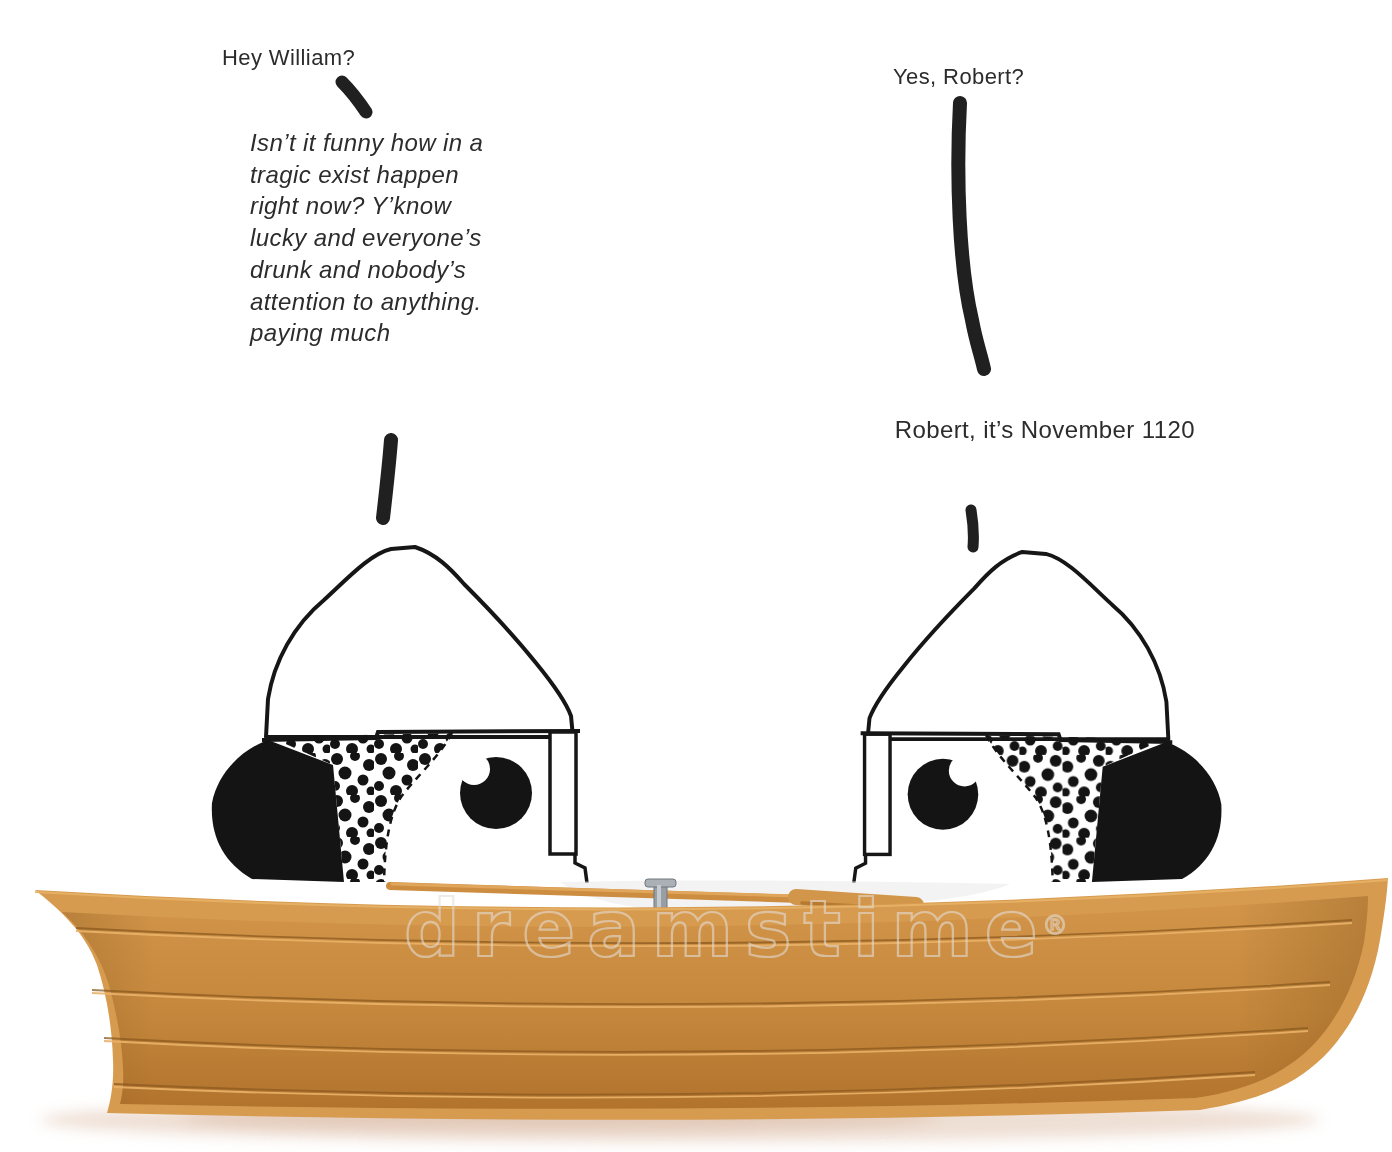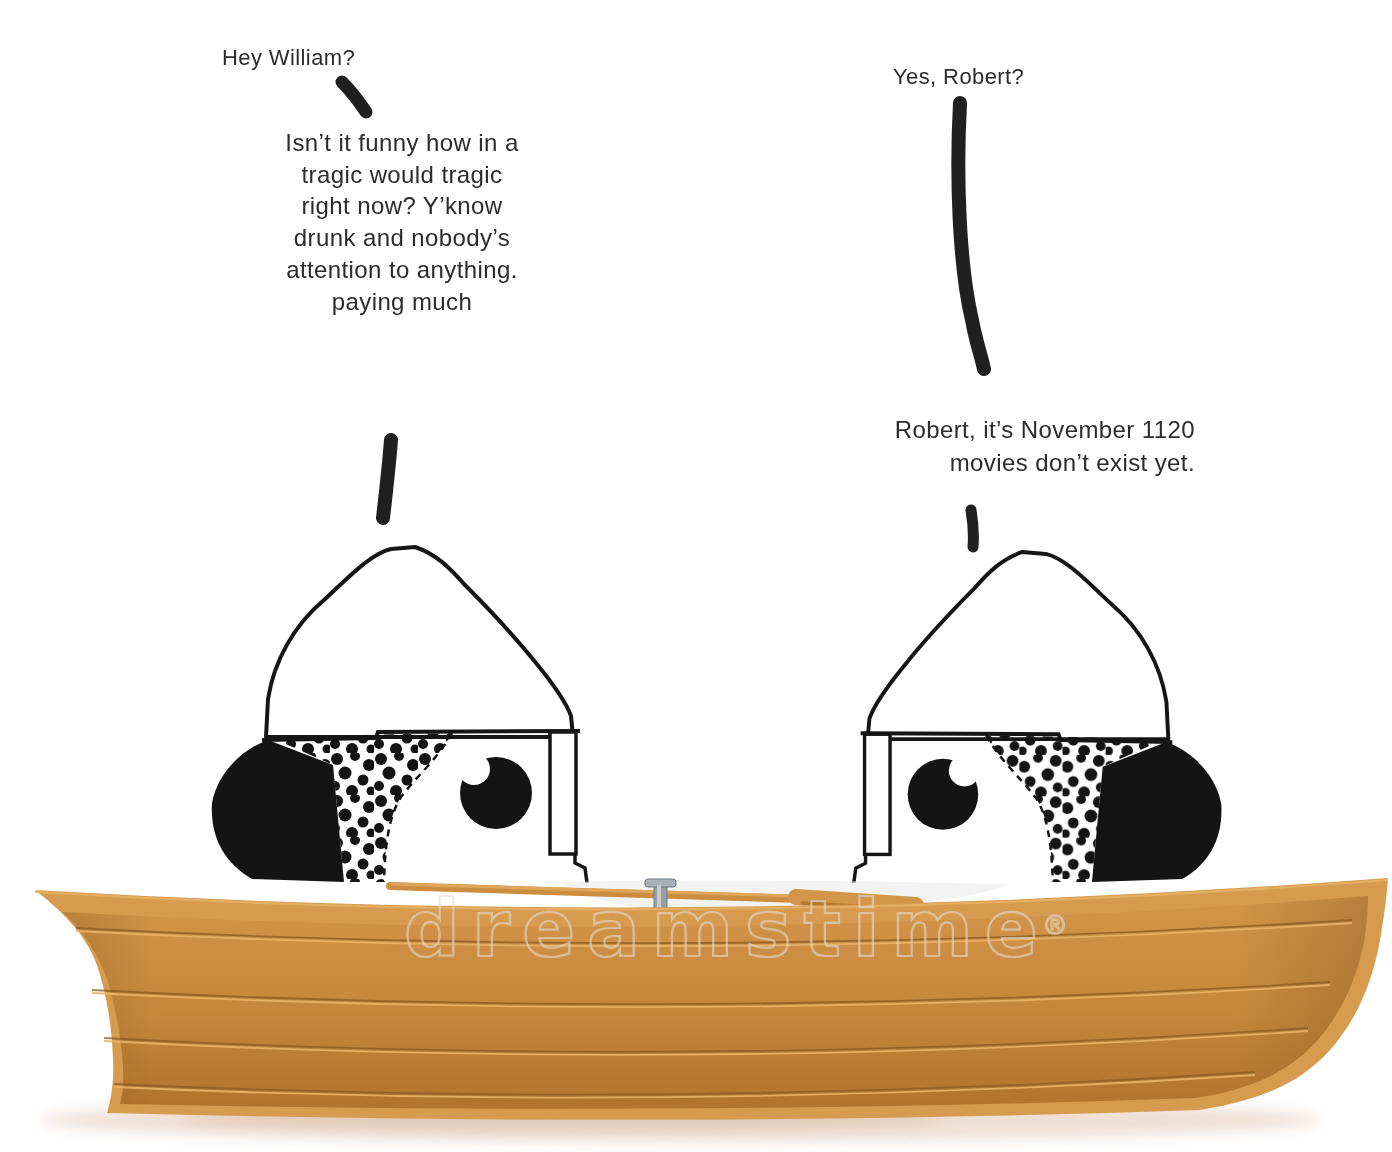--- a/index.html
+++ b/index.html
@@ -4,22 +4,22 @@
 <style>
   html,body{margin:0;padding:0;background:#ffffff;}
   .canvas{
     position:relative;width:1392px;height:1152px;background:#ffffff;overflow:hidden;
     font-family:"Liberation Sans",sans-serif;color:#2c2c2c;
   }
   .abs{position:absolute;}
   .txt{position:absolute;letter-spacing:.4px;white-space:nowrap;}
   .greet-left{left:222px;top:45px;font-size:22px;}
   .greet-right{left:893px;top:56px;font-size:22px;margin-top:8px;}
-  .para{position:absolute;left:250px;top:127px;width:304px;text-align:center;
-        font-size:24px;line-height:31.7px;letter-spacing:.4px;}
+  .para{position:absolute;left:250px;top:127px;width:304px;text-align:left;
+        font-size:24px;line-height:31.7px;letter-spacing:.4px;font-style:italic;}
   .reply{position:absolute;left:855px;top:414px;width:340px;text-align:right;
          font-size:24px;line-height:32.5px;letter-spacing:.4px;}
   svg.abs{display:block;}
   .defs-holder{position:absolute;width:0;height:0;overflow:hidden;}
 </style>
 </head>
 <body>
 
 <div class="canvas">
 
@@ -49,30 +49,30 @@
       </g>
     </defs>
   </svg>
 
   <div class="txt greet-left">Hey William?</div>
 
   <div class="txt greet-right">Yes, Robert?</div>
 
   <div class="para">
     <div>Isn’t it funny how in a</div>
-    <div>tragic would tragic</div>
+    <div>tragic exist happen</div>
     <div>right now? Y’know</div>
+    <div>lucky and everyone’s</div>
     <div>drunk and nobody’s</div>
     <div>attention to anything.</div>
     <div>paying much</div>
   </div>
 
   <div class="reply">
     <div>Robert, it’s November 1120</div>
-    <div>movies don’t exist yet.</div>
   </div>
 
   <svg class="abs" style="left:334px;top:74px;" width="44" height="50" viewBox="0 0 44 50">
     <path d="M8,8 C14,14 24,26 32,38" fill="none" stroke="#202020" stroke-width="13" stroke-linecap="round"></path>
   </svg>
 
   <svg class="abs" style="left:946px;top:95px;" width="52" height="288" viewBox="0 0 52 288">
     <path d="M14,8 C10,80 13,170 26,225 C30,247 35,260 38,274" fill="none" stroke="#202020" stroke-width="14" stroke-linecap="round"></path>
   </svg>
 

